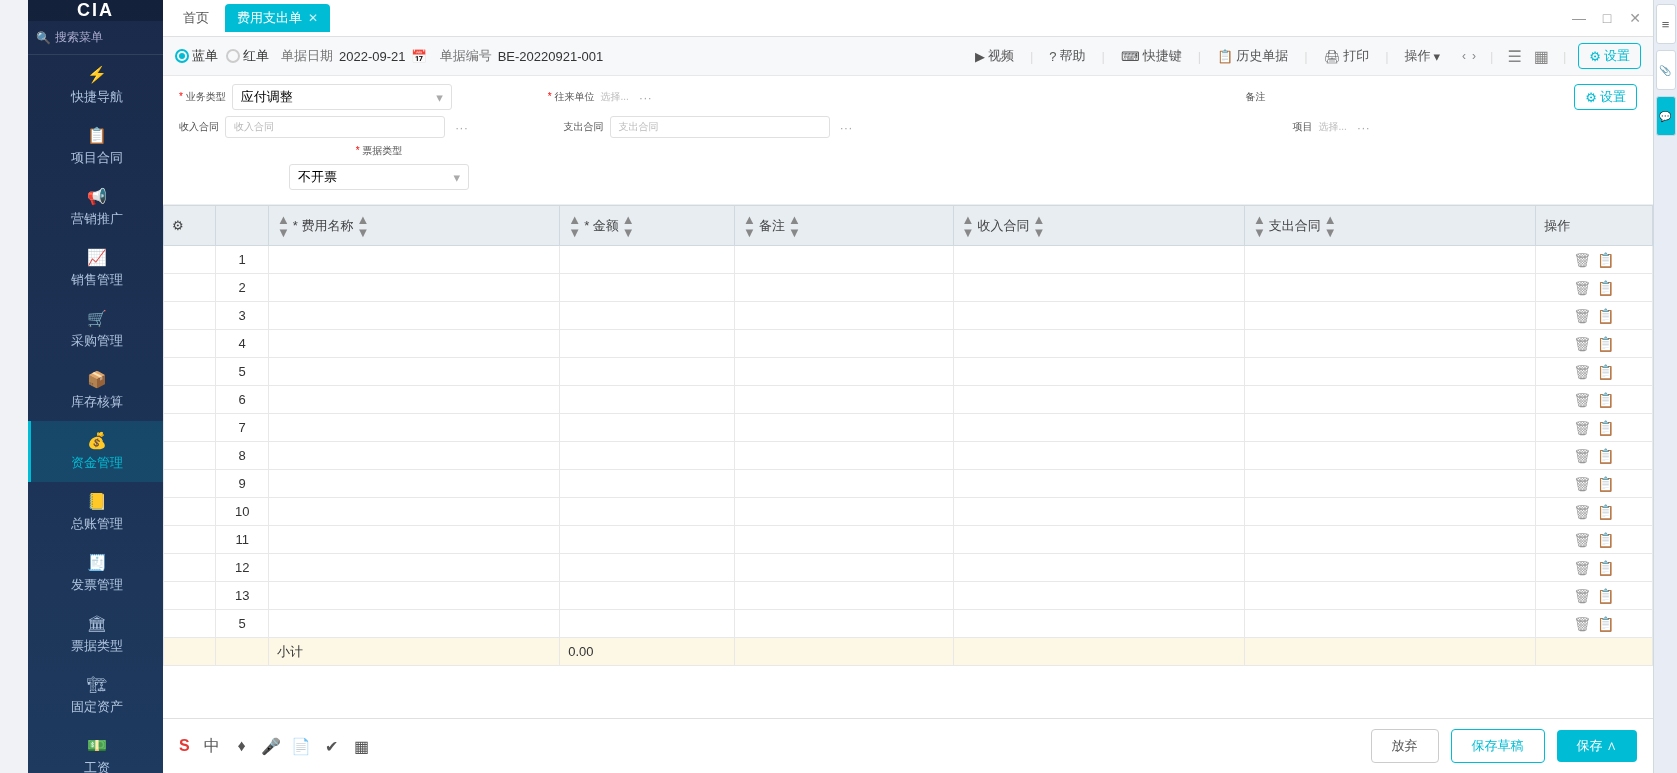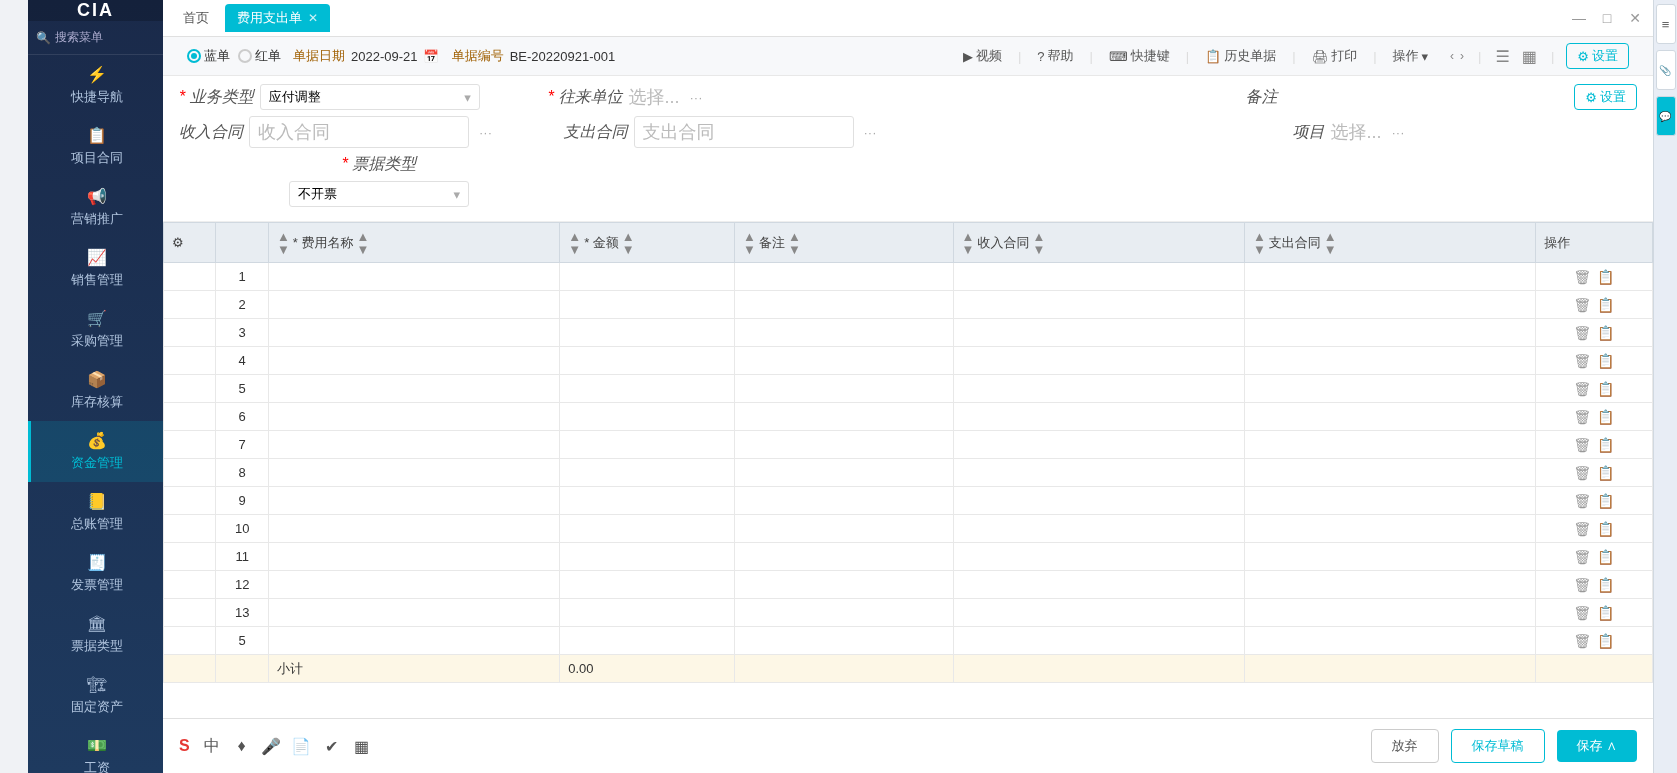--- a/index.html
+++ b/index.html
@@ -107,42 +107,42 @@
       display: flex;
       flex-direction: column;
       overflow: hidden;
       padding: 0;
     }
 
     
     .toolbar {
       display: flex;
       align-items: center;
-      padding: 6px 24px;
+      padding: 6px 12px;
       background: #f7f8fa;
       border-bottom: 1px solid #e8e8e8;
       gap: 12px;
       flex-wrap: wrap;
     }
     .radio-group { display: flex; align-items: center; gap: 8px; }
     .radio-item { display: flex; align-items: center; gap: 3px; cursor: pointer; font-size: 13px; color: #333; }
     .radio-dot {
       width: 14px; height: 14px; border-radius: 50%;
       border: 2px solid #ccc;
       display: flex; align-items: center; justify-content: center;
     }
     .radio-dot.checked { border-color: #00bcd4; }
     .radio-dot.checked::after {
       content: '';
       width: 6px; height: 6px;
       border-radius: 50%;
       background: #00bcd4;
     }
     .toolbar-field { display: flex; align-items: center; gap: 6px; color: #555; font-size: 13px; }
-    .toolbar-field label { color: #a16207; white-space: nowrap; }
+    .toolbar-field label { color: #737373; white-space: nowrap; }
     .toolbar-actions {
       margin-left: auto;
       display: flex;
       align-items: center;
       gap: 8px;
     }
     .action-btn {
       display: flex; align-items: center; gap: 3px;
       padding: 3px 8px;
       font-size: 12px;
@@ -174,42 +174,41 @@
     .form-field {
       display: flex;
       align-items: center;
       flex: 1;
       min-width: 0;
       gap: 6px;
     }
     .field-label {
       white-space: nowrap;
       color: #555;
-      font-size: 16px;
+      font-size: 10px;
       flex-shrink: 0;
-      font-style: italic;
     }
     .field-label.required::before {
       content: '* ';
       color: red;
     }
     .field-select {
       flex: 1;
       border: 1px solid #e0e0e0;
       border-radius: 3px;
       padding: 3px 8px;
       font-size: 13px;
       background: #fff;
       display: flex;
       align-items: center;
       justify-content: space-between;
       cursor: pointer;
     }
     .field-dots { color: #aaa; font-size: 13px; margin-left: 4px; }
-    .field-placeholder { color: #bbb; font-size: 18px; }
+    .field-placeholder { color: #bbb; font-size: 10px; }
 
     
     .table-section {
       flex: 1;
       overflow: auto;
       padding: 0 0;
     }
     .data-table {
       width: 100%;
       border-collapse: collapse;

